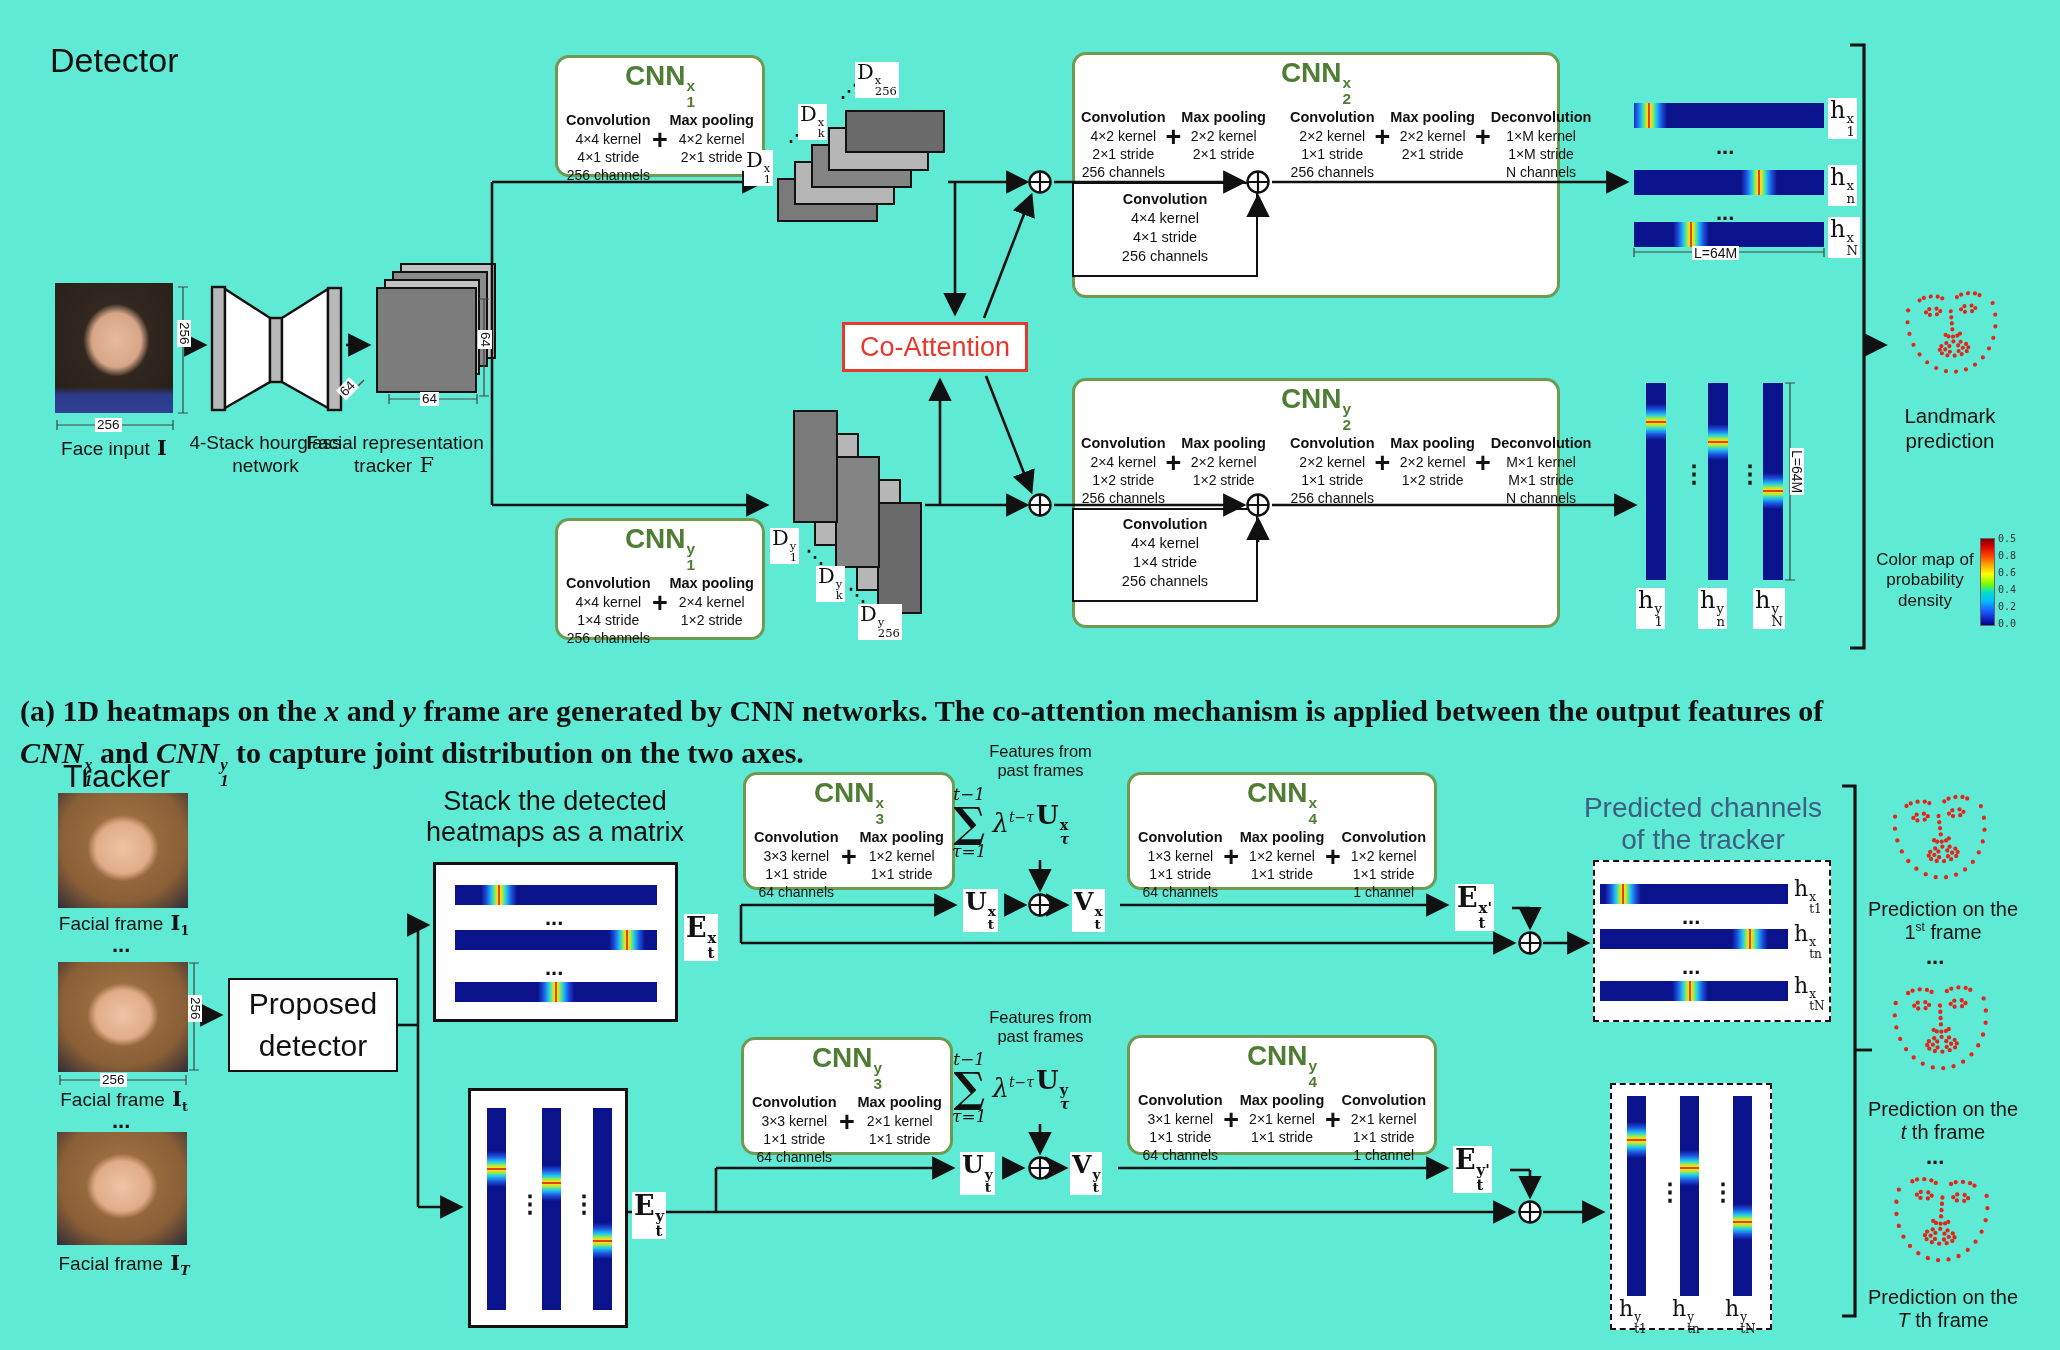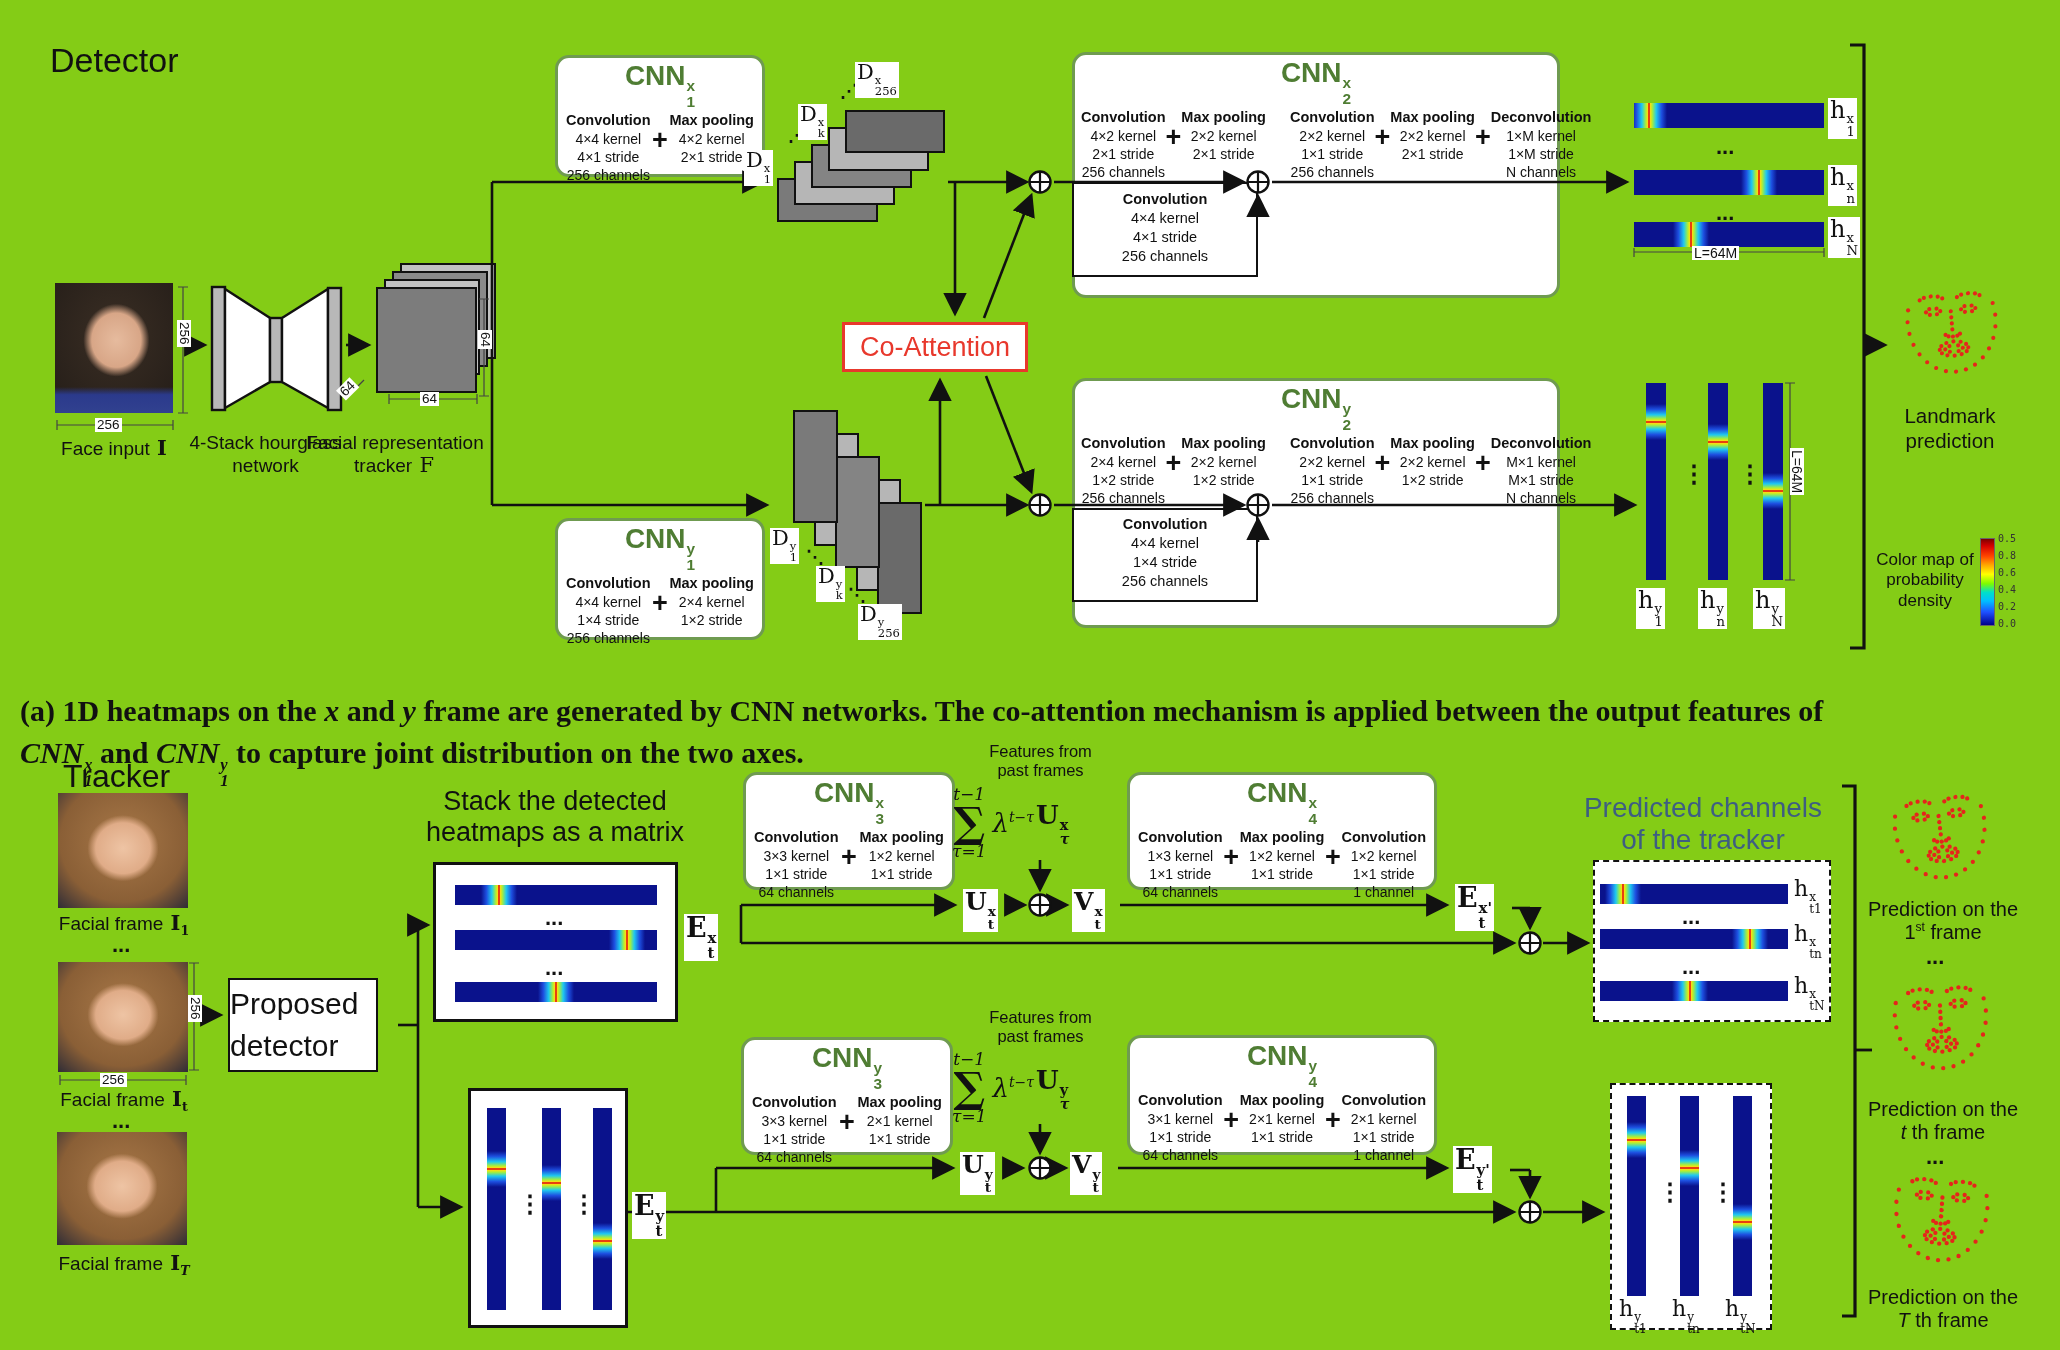--- a/index.html
+++ b/index.html
@@ -1,16 +1,16 @@
 <!DOCTYPE html>
 <html><head>
 <meta charset="utf-8">
 <style>
   html,body{margin:0;padding:0;background:#fff}
-  .canvas{position:relative;width:2060px;height:1350px;background:#84cc16;
+  .canvas{position:relative;width:2060px;height:1350px;background:#5eead4;
           font-family:"Liberation Sans",sans-serif;color:#111;overflow:hidden}
   .abs{position:absolute}
   
   .gbox{position:absolute;border:3px solid #6f9b50;border-radius:14px;background:#fff;z-index:2;box-sizing:border-box}
   .gbox .ttl{text-align:center;color:#4f7d33;font-weight:700;font-size:28px;margin-top:3px;line-height:1.05}
   .cols{display:flex;align-items:flex-start;justify-content:space-between;padding:2px 8px}
   .col{text-align:center;font-size:14px;line-height:1.3;white-space:nowrap}
   .col .ct{font-weight:700;font-size:14.5px}
   .plus{font-size:27px;font-weight:600;line-height:1;margin-top:16px}
   
@@ -553,21 +553,21 @@
   <div class="txt center" style="left:35px;top:1088px;width:180px;font-size:19px">
     <span>Facial frame</span>&nbsp;<span class="ml nb" style="position:static;font-size:21px"><span>I</span><sub style="font-size:60%">t</sub></span>
   </div>
   <div class="dots" style="left:112px;top:1110px">...</div>
 
   <div class="photo p-trk" style="left:57px;top:1132px;width:130px;height:113px"></div>
   <div class="txt center" style="left:35px;top:1252px;width:180px;font-size:19px">
     <span>Facial frame</span>&nbsp;<span class="ml nb" style="position:static;font-size:21px"><span>I</span><sub class="ital" style="font-size:60%">T</sub></span>
   </div>
 
-  <div class="bbox" style="left:228px;top:978px;width:150px;height:94px;display:flex;align-items:center;justify-content:center;font-size:30px;line-height:1.4">Proposed detector</div>
+  <div class="bbox" style="left:228px;top:978px;width:170px;height:94px;display:flex;align-items:center;justify-content:center;text-align:center;font-size:30px;line-height:1.4">Proposed detector</div>
 
   <div class="heading center" style="left:405px;top:786px;width:300px;font-size:27px">
     <div>Stack the detected</div>
       <div>heatmaps as a matrix</div>
   </div>
 
   <div class="bbox" style="left:433px;top:862px;width:245px;height:160px;border-width:3px"></div>
   <div class="hbar" style="left:455px;top:885px;width:202px;height:20px">
       <div class="hot" style="left:22%"></div>
     </div>

